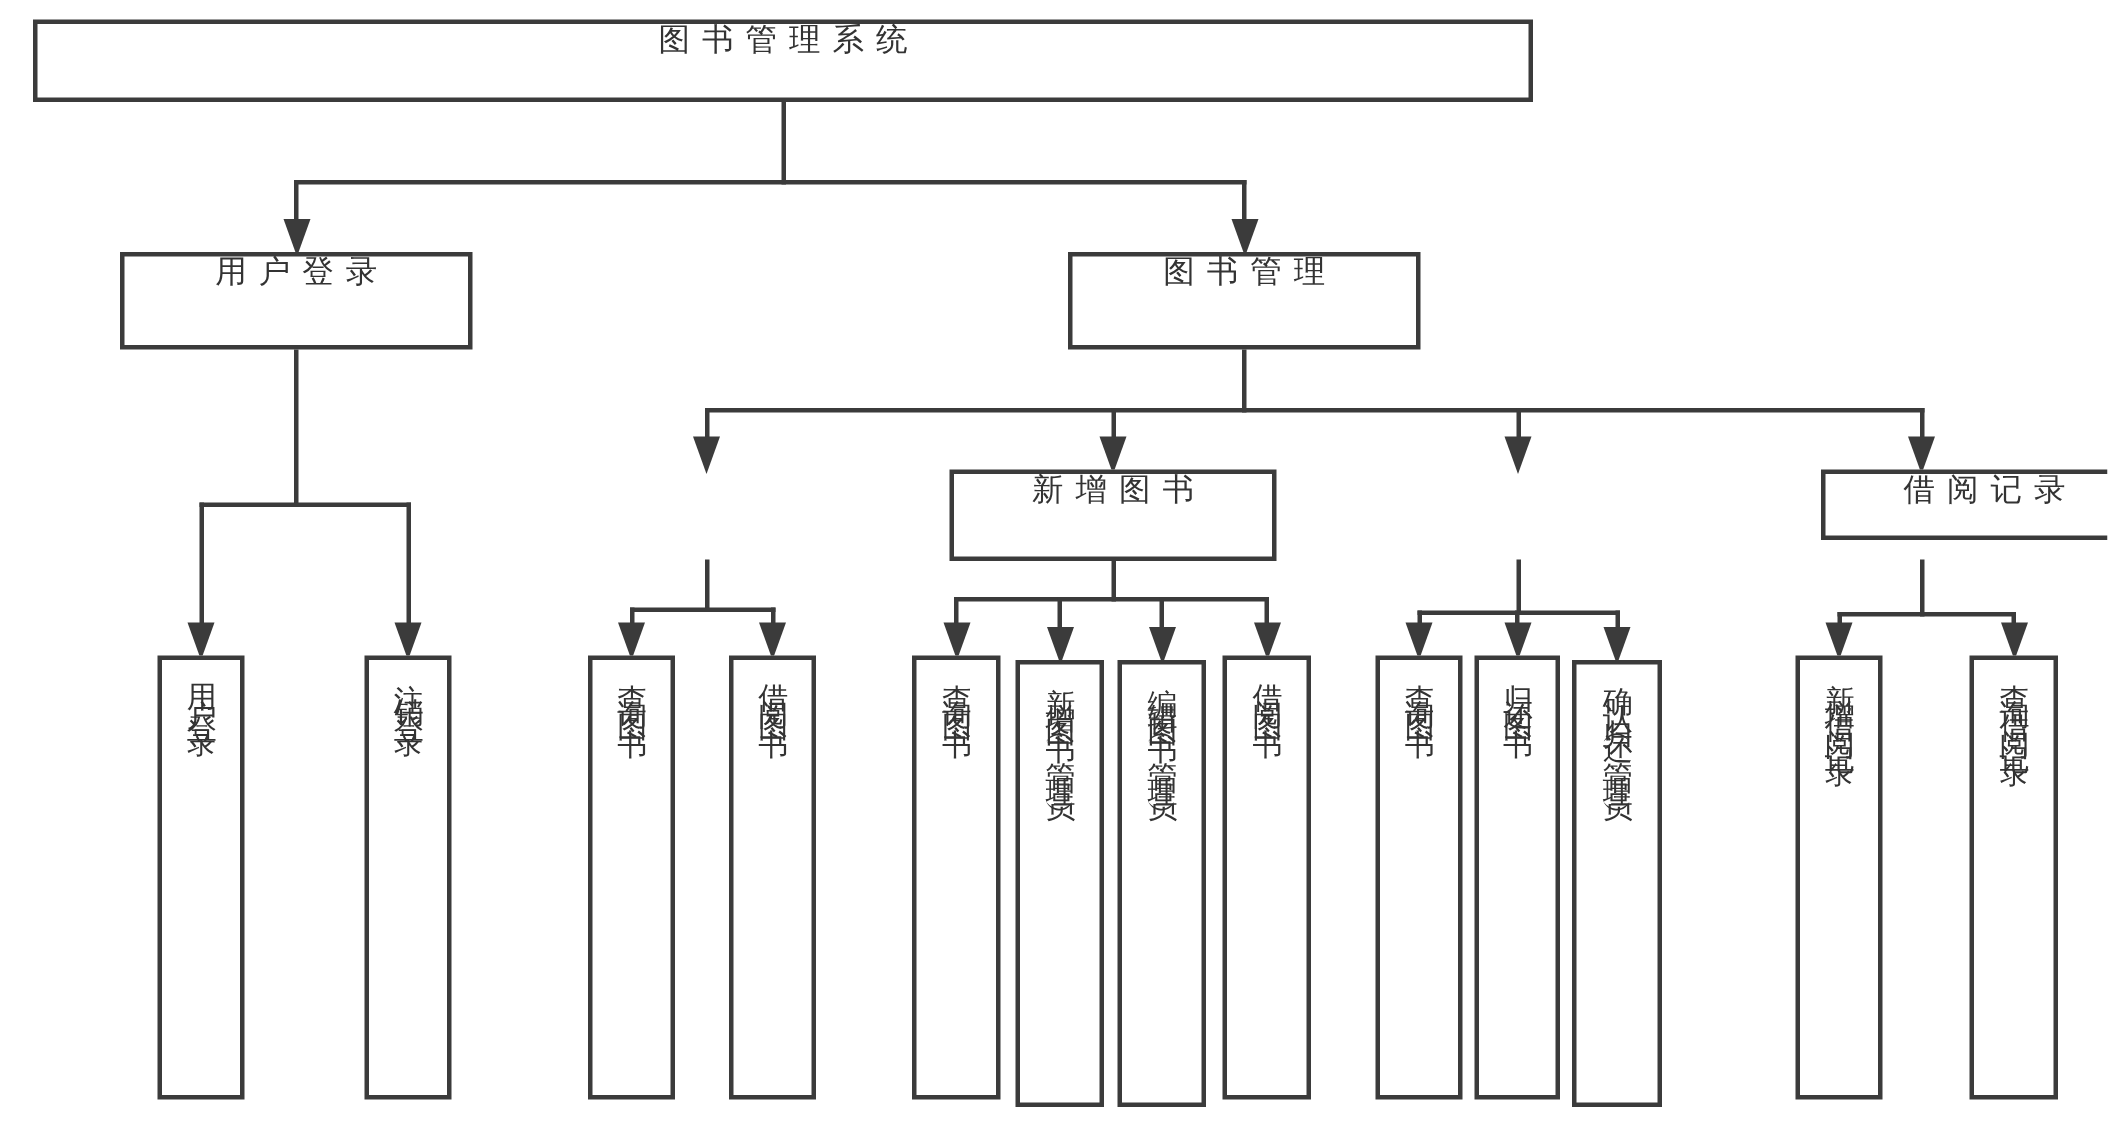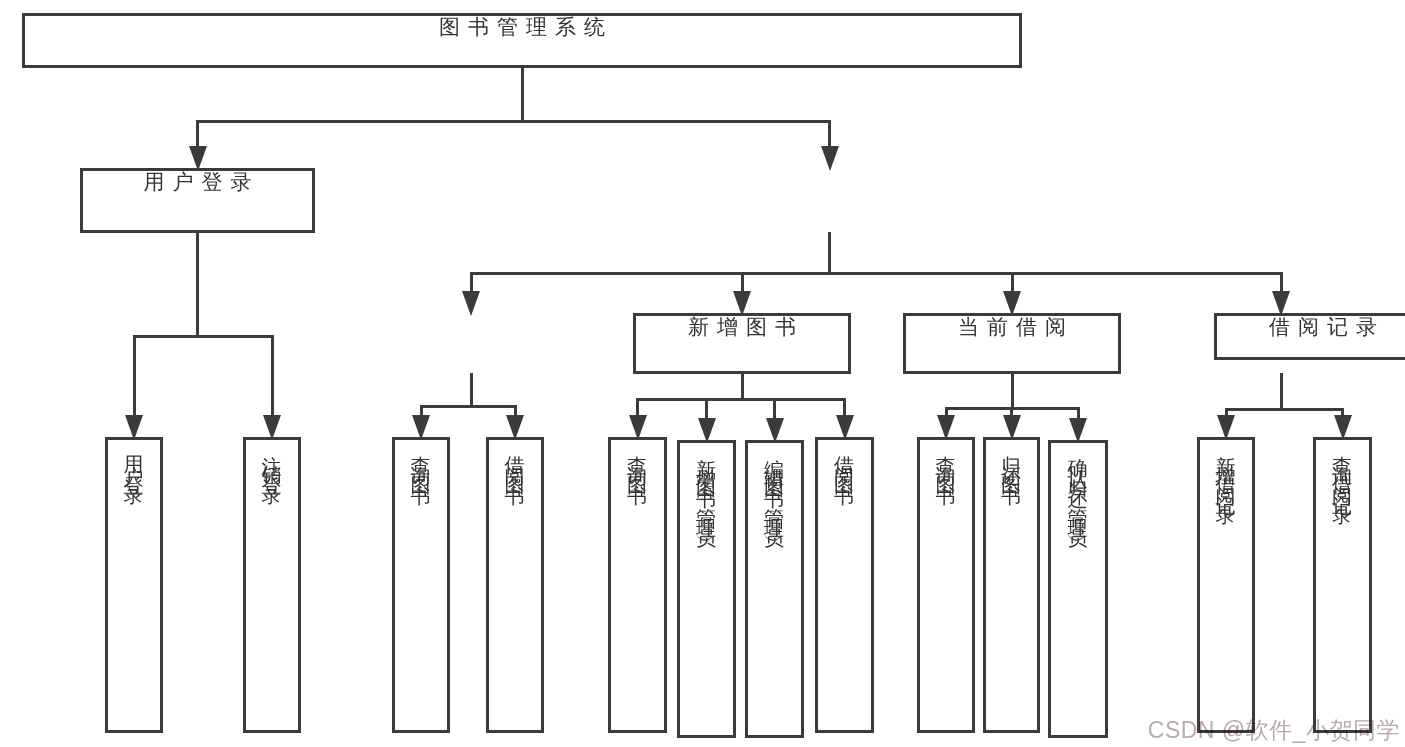--- a/index.html
+++ b/index.html
@@ -60,38 +60,37 @@
     color:#b6acac;
     mix-blend-mode:multiply;
     z-index:9;
     white-space:nowrap;
   }
 </style>
 </head>
 <body>
 
 <div id="diagram" style="--line: #3b3b3b; --text: #333333; background: rgb(255, 255, 255);">
-  <div class="watermark" style="color: rgb(182, 172, 172);">CSDN @软件_小贺同学</div>
 <div class="node horz" style="left: 22px; top: 13px; width: 1000px; height: 55px;">
       <span class="label">图书管理系统</span>
     </div>
     <div class="node horz" style="left: 80px; top: 168px; width: 235px; height: 65px;">
       <span class="label">用户登录</span>
+    </div>
+    <div class="node horz" style="left: 712px; top: 168px; width: 235px; height: 65px;">
+      <span class="label">图书管理</span>
     </div>
     <div class="node vert" style="left: 105px; top: 437px; width: 58px; height: 296px;">
       <span class="label">用户登录</span>
     </div>
     <div class="node vert" style="left: 243px; top: 437px; width: 58px; height: 296px;">
       <span class="label">注销登录</span>
     </div>
     <div class="node horz" style="left: 633px; top: 313px; width: 218px; height: 61px;">
       <span class="label">新增图书</span>
-    </div>
-    <div class="node horz" style="left: 903px; top: 313px; width: 218px; height: 61px;">
-      <span class="label">当前借阅</span>
     </div>
     <div class="node horz" style="left: 1172px; top: 313px; width: 218px; height: 47px; margin-left: 42px;">
       <span class="label">借阅记录</span>
     </div>
     <div class="node vert" style="left: 392px; top: 437px; width: 58px; height: 296px;">
       <span class="label">查询图书</span>
     </div>
     <div class="node vert" style="left: 486px; top: 437px; width: 58px; height: 296px;">
       <span class="label">借阅图书</span>
     </div>

